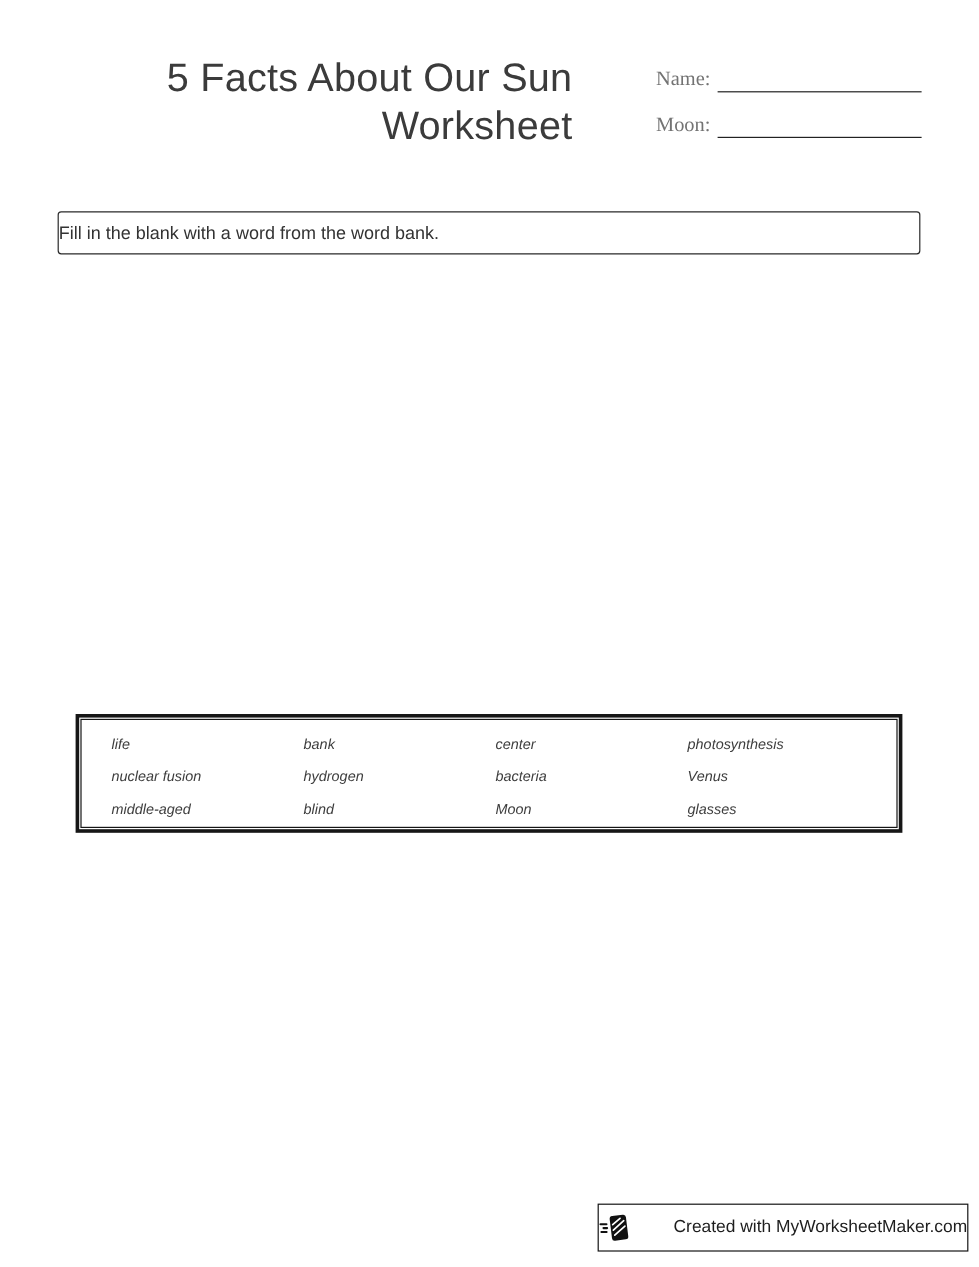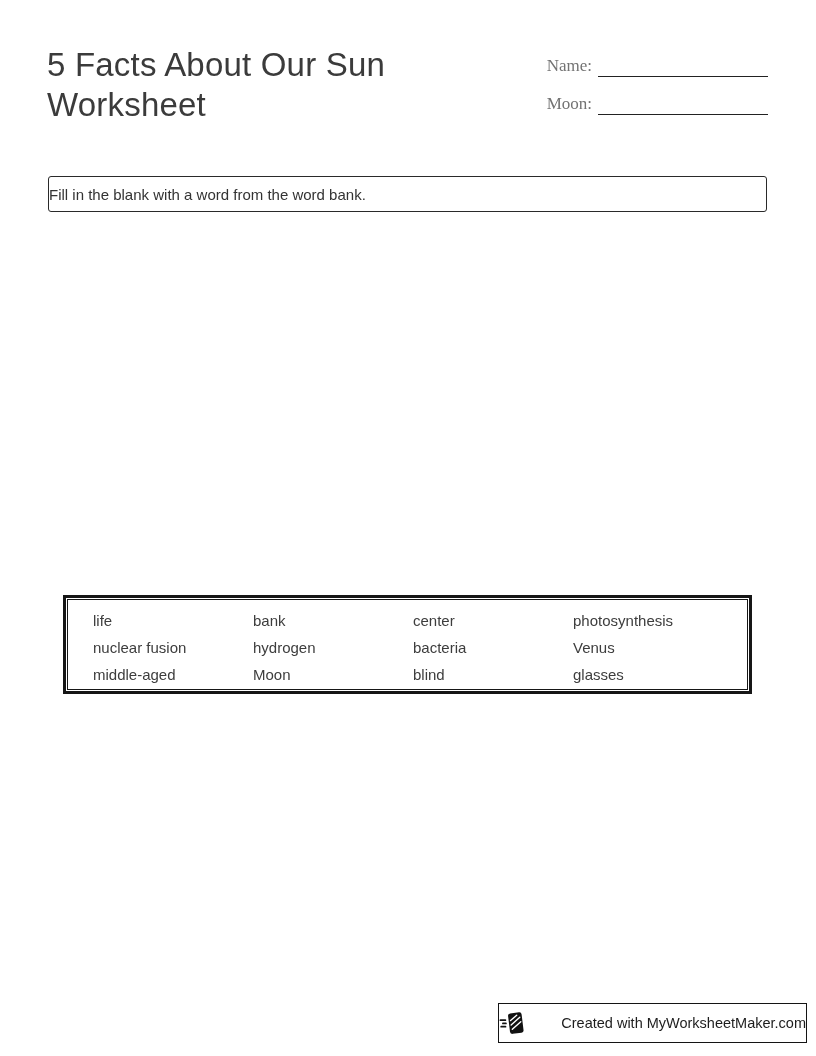--- a/index.html
+++ b/index.html
@@ -21,20 +21,21 @@
     position: absolute;
     left: 47px;
     top: 45px;
     width: 430px;
     margin: 0;
     font-size: 33px;
     line-height: 40px;
     font-weight: 400;
     color: #3b3b3b;
     letter-spacing: 0.2px;
+    text-align: right;
   }
 
   
   .fields {
     position: absolute;
     left: 540px;
     top: 50px;
     width: 228px;
     font-family: "Liberation Serif", serif;
     color: #737373;
@@ -92,24 +93,25 @@
     width: 100%;
     height: 100%;
     border: 1px solid #161616;
     box-sizing: border-box;
     display: grid;
     grid-template-columns: 160px 160px 160px 1fr;
     grid-auto-rows: 27px;
     padding: 7px 0 0 25px;
   }
   .wordbank-word {
-    font-size: 15px;
+    font-size: 12px;
     line-height: 27px;
     color: #3d3d3d;
     white-space: nowrap;
+    font-style: italic;
   }
 
   
   .footer-credit {
     position: absolute;
     left: 498px;
     top: 1003px;
     width: 307px;
     height: 38px;
     border: 1.5px solid #141414;
@@ -154,22 +156,22 @@
     <div class="wordbank-inner">
       <span class="wordbank-word">life</span>
       <span class="wordbank-word">bank</span>
       <span class="wordbank-word">center</span>
       <span class="wordbank-word">photosynthesis</span>
       <span class="wordbank-word">nuclear fusion</span>
       <span class="wordbank-word">hydrogen</span>
       <span class="wordbank-word">bacteria</span>
       <span class="wordbank-word">Venus</span>
       <span class="wordbank-word">middle-aged</span>
+      <span class="wordbank-word">blind</span>
       <span class="wordbank-word">Moon</span>
-      <span class="wordbank-word">blind</span>
       <span class="wordbank-word">glasses</span>
     </div>
   </div>
 
   <div class="footer-credit">
     <svg class="logo-icon" viewBox="0 0 24 24" xmlns="http://www.w3.org/2000/svg">
       <g fill="#111111">
         <rect x="0.5" y="8.6" width="6.2" height="1.6" rx="0.8"></rect>
         <rect x="2.8" y="11.6" width="4.4" height="1.6" rx="0.8"></rect>
         <rect x="1.2" y="14.6" width="5.6" height="1.6" rx="0.8"></rect>

